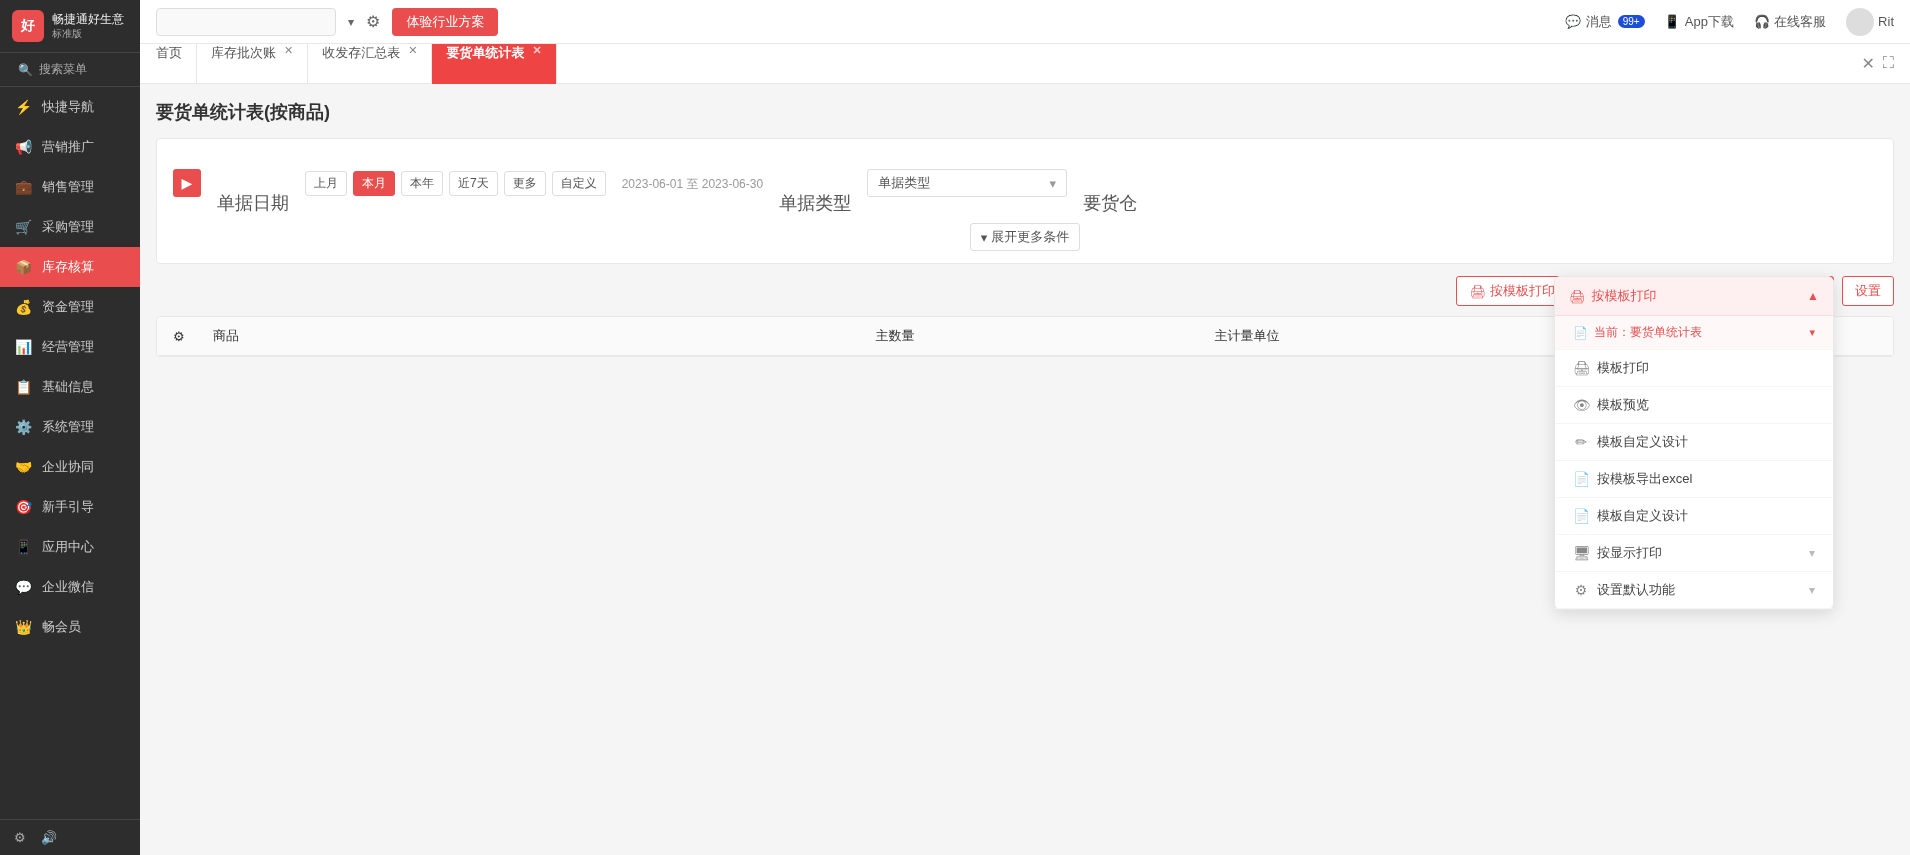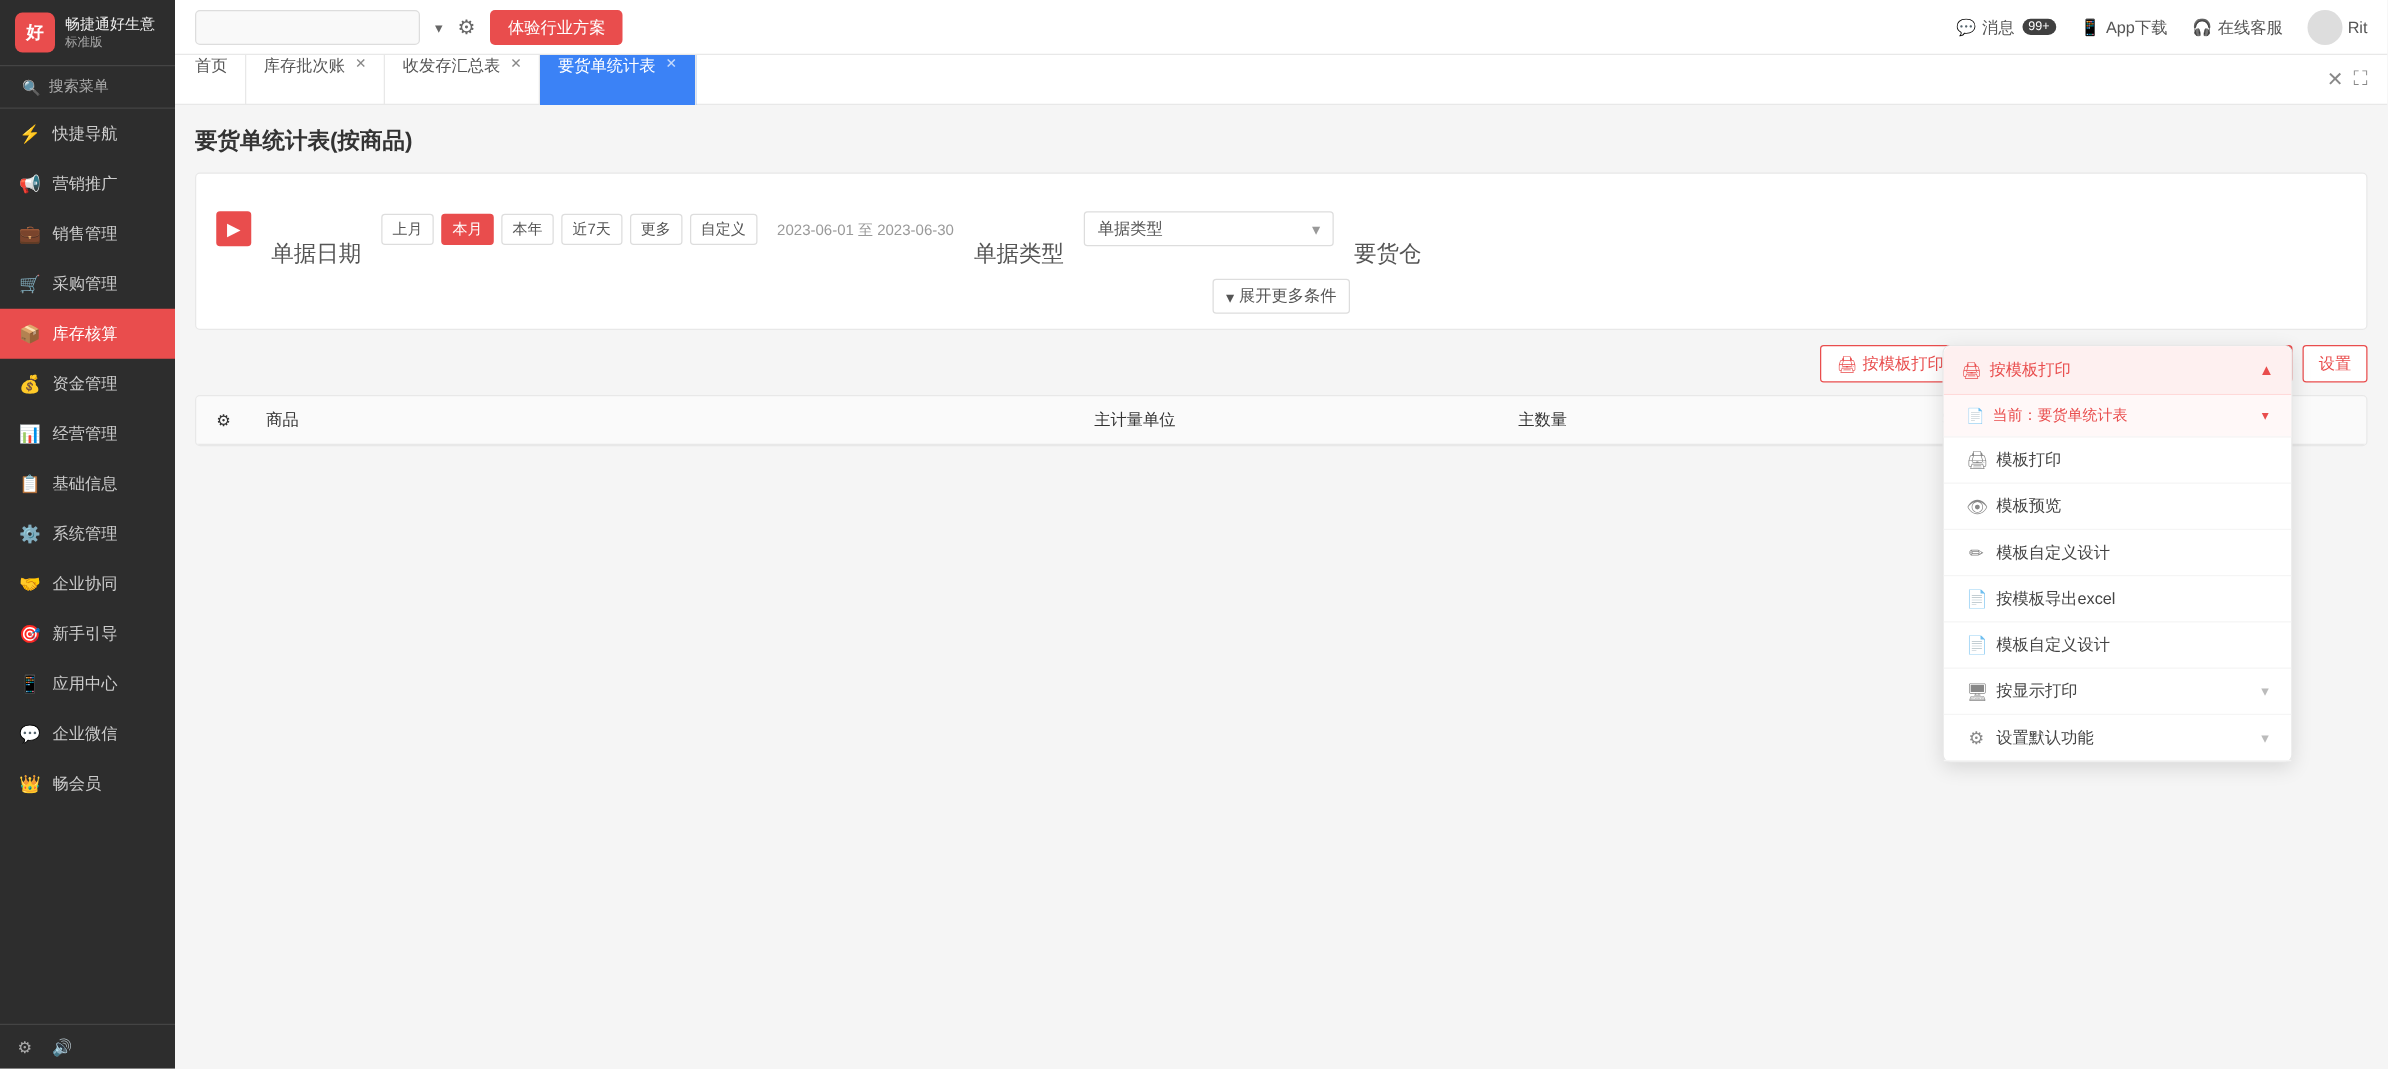--- a/index.html
+++ b/index.html
@@ -129,21 +129,21 @@
       font-size: 13px;
     }
     .topbar-right-item {
       display: flex;
       align-items: center;
       gap: 4px;
       cursor: pointer;
       color: #555;
     }
     .badge {
-      background: #404040;
+      background: #1d4ed8;
       color: white;
       border-radius: 10px;
       font-size: 10px;
       padding: 1px 5px;
       margin-left: 2px;
     }
     .avatar-circle {
       width: 28px;
       height: 28px;
       background: #ddd;
@@ -167,23 +167,24 @@
       height: 40px;
       font-size: 13px;
       color: #555;
       cursor: pointer;
       border-right: 1px solid #e8e8e8;
       white-space: nowrap;
       position: relative;
     }
     .tab-item:first-child { padding-left: 0; border-left: none; }
     .tab-item.active {
-      background: #3b82f6;
+      background: #ef4444;
       color: white;
       border-radius: 0;
+      font-weight: bold;
     }
     .tab-item .tab-close {
       margin-left: 8px;
       font-size: 11px;
       opacity: 0.7;
     }
     .tab-item.active .tab-close { color: white; }
     .tab-window-btns {
       margin-left: auto;
       display: flex;
@@ -678,25 +679,25 @@
     </div>
 
     <div class="data-table">
       <div class="table-header">
         <div class="table-header-cell th-settings">
           <span>⚙</span>
         </div>
         <div class="table-header-cell th-product">
           <span>商品</span>
         </div>
+        <div class="table-header-cell th-qty">
+          <span>主数量</span>
+        </div>
         <div class="table-header-cell th-unit">
           <span>主计量单位</span>
         </div>
-        <div class="table-header-cell th-qty">
-          <span>主数量</span>
-        </div>
         <div class="table-header-cell th-amount">
           <span>零售金额</span>
         </div>
       </div>
     </div>
   </div>
 </div>
 
 </body></html>

